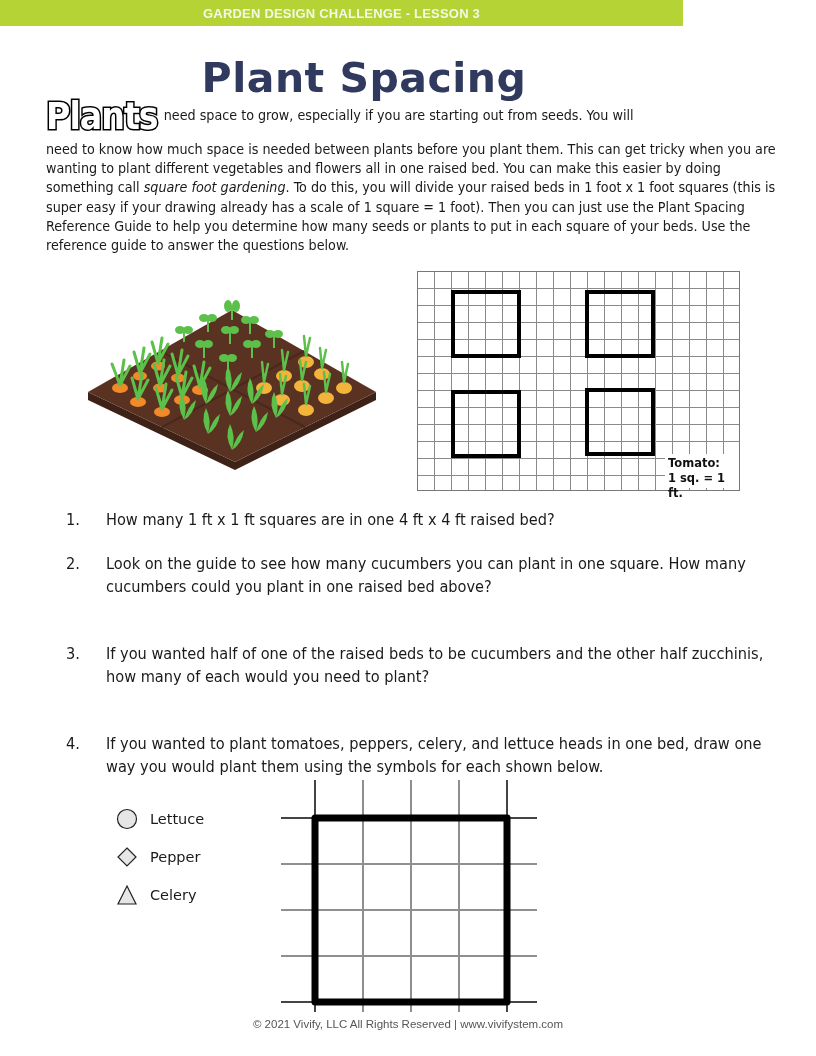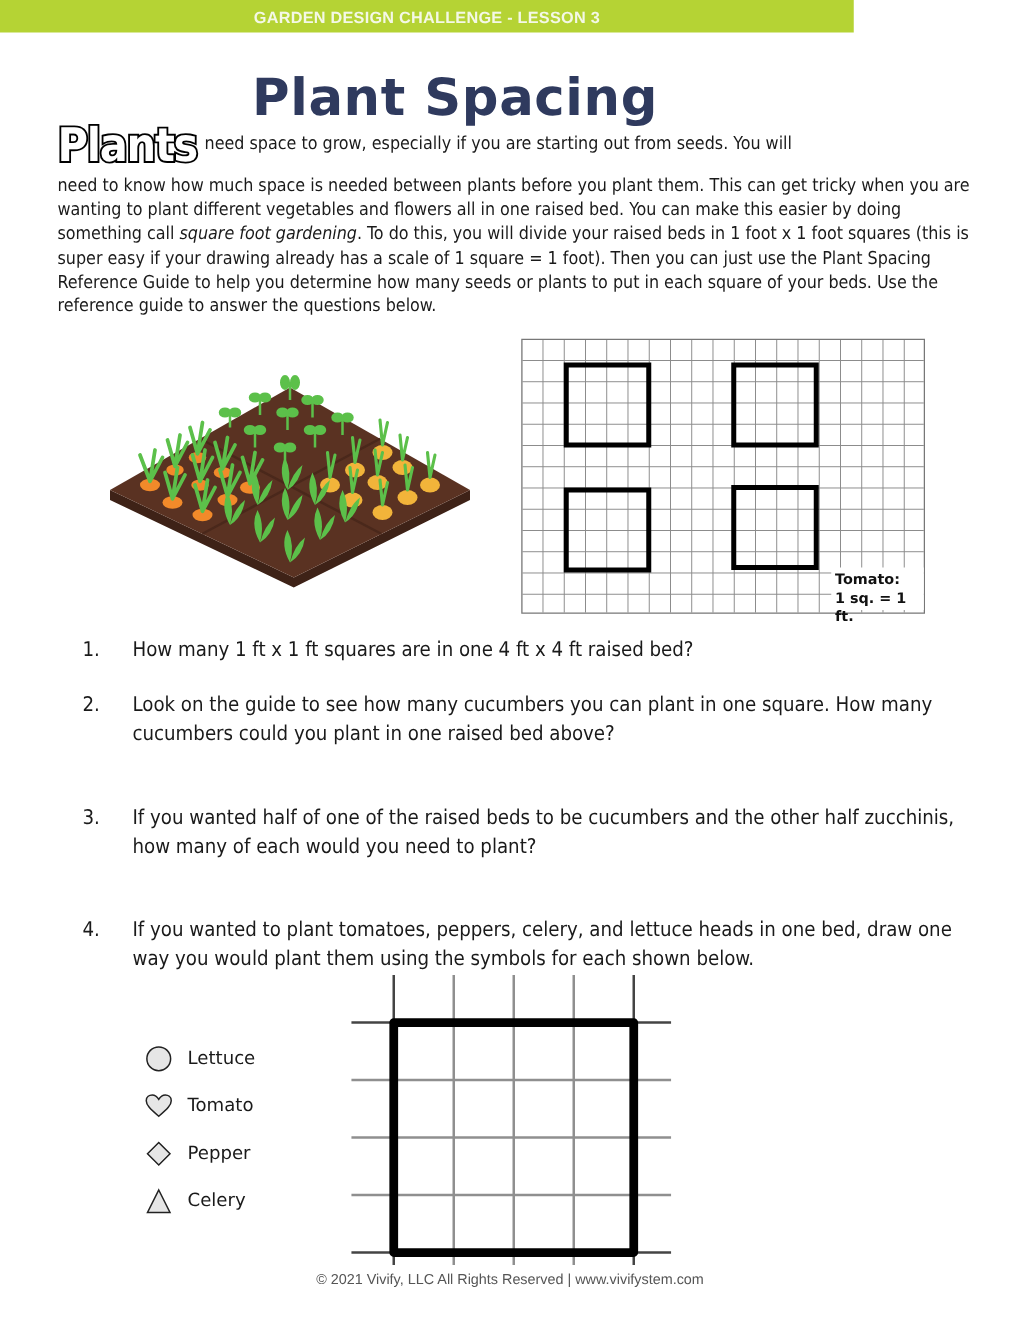--- a/index.html
+++ b/index.html
@@ -64,21 +64,21 @@
   .question {
     position: absolute; left: 66px; width: 700px;
     font-family: "DejaVu Sans Condensed", "DejaVu Sans", sans-serif;
     font-size: 16.2px; line-height: 22.5px; color: #1a1a1a; display: flex;
     font-stretch: condensed;
   }
   .question .num { width: 40px; flex: none; }
   .question .qtext { flex: 1; }
 
   
-  .legend { position: absolute; left: 116px; top: 828px; width: 160px; }
+  .legend { position: absolute; left: 116px; top: 800px; width: 160px; }
   .legend-item { display: flex; align-items: center; height: 38px; }
   .legend-item .sym { width: 22px; height: 22px; margin-right: 12px; display: flex; align-items: center; justify-content: center; }
   .legend-item .lbl { font-family: "DejaVu Sans", sans-serif; font-size: 14.5px; color: #1a1a1a; }
 
   
   .bed-drawing { position: absolute; left: 281px; top: 780px; width: 256px; height: 232px; }
 
   .footer {
     position: absolute; left: 0; top: 1018px; width: 816px; text-align: center;
     font-family: "Liberation Sans", sans-serif; font-weight: normal; font-size: 11.5px; color: #555;
@@ -236,28 +236,20 @@
     <span class="sym">
       <svg width="22" height="22" viewBox="0 0 22 22">
           <circle cx="11" cy="11" r="9.5" fill="#e6e6e6" stroke="#222" stroke-width="1.2"></circle>
         </svg>
     </span>
     <span class="lbl">Lettuce</span>
   </div>
   <div class="legend-item">
     <span class="sym">
       <svg width="22" height="22" viewBox="0 0 22 22">
-          <path d="M11,19 C4,13 1,10 1,6.5 C1,3.5 3.5,2 5.8,2 C8,2 9.8,3.5 11,5.5 C12.2,3.5 14,2 16.2,2 C18.5,2 21,3.5 21,6.5 C21,10 18,13 11,19 Z" fill="#e6e6e6" stroke="#222" stroke-width="1.2"></path>
-        </svg>
-    </span>
-    <span class="lbl">Tomato</span>
-  </div>
-  <div class="legend-item">
-    <span class="sym">
-      <svg width="22" height="22" viewBox="0 0 22 22">
           <polygon points="11,2 20,11 11,20 2,11" fill="#e6e6e6" stroke="#222" stroke-width="1.2"></polygon>
         </svg>
     </span>
     <span class="lbl">Pepper</span>
   </div>
   <div class="legend-item">
     <span class="sym">
       <svg width="22" height="22" viewBox="0 0 22 22">
           <polygon points="11,2 20,20 2,20" fill="#e6e6e6" stroke="#222" stroke-width="1.2"></polygon>
         </svg>

